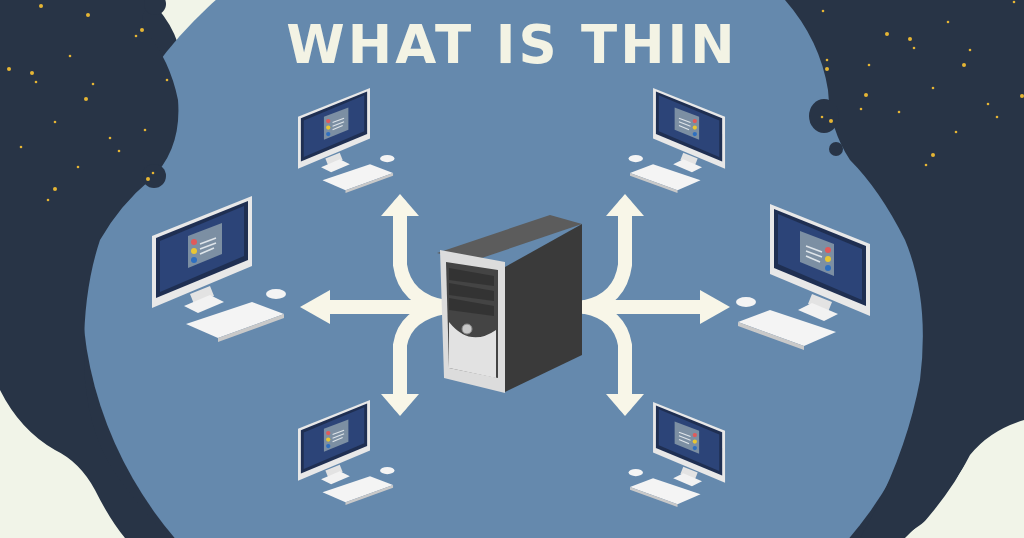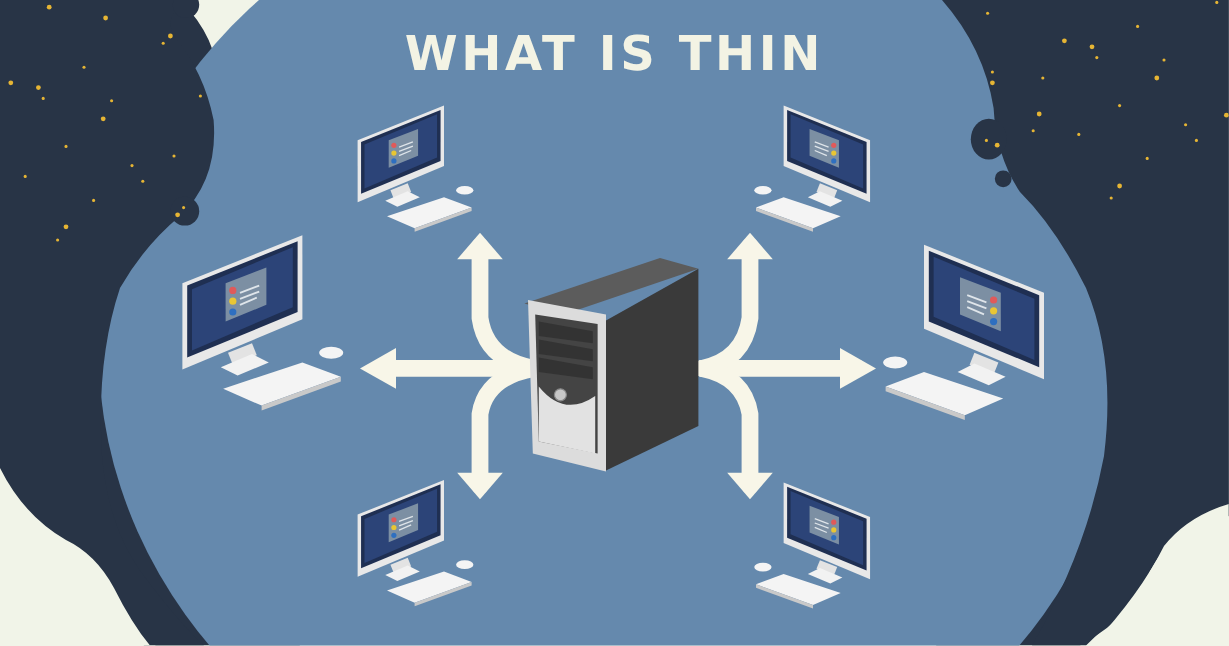--- a/index.html
+++ b/index.html
@@ -1,19 +1,19 @@
 <!DOCTYPE html>
 <html><head>
 <meta charset="utf-8">
 <style>
   html,body{margin:0;padding:0;}
   body{width:1024px;height:538px;overflow:hidden;background:#f1f4e8;font-family:"DejaVu Sans",sans-serif;}
   #stage{position:relative;width:1024px;height:538px;overflow:hidden;}
   svg{display:block;}
-  .title{position:absolute;left:0;width:1024px;text-align:center;color:#f3f3e4;font-family:"DejaVu Sans",sans-serif;font-weight:bold;letter-spacing:3px;font-size:40px;line-height:48px;}
+  .title{position:absolute;left:0;width:1024px;text-align:center;color:#f3f3e4;font-family:"DejaVu Sans",sans-serif;font-weight:bold;letter-spacing:3px;font-size:53px;line-height:48px;}
   #title-line1{top:21px;}
   #title-line2{top:76px;}
 </style>
 </head>
 <body>
 
 <div id="stage">
   <svg width="1024" height="538" viewBox="0 0 1024 538">
 
     <rect x="0" y="0" width="1024" height="538" fill="#f1f4e8"></rect>

